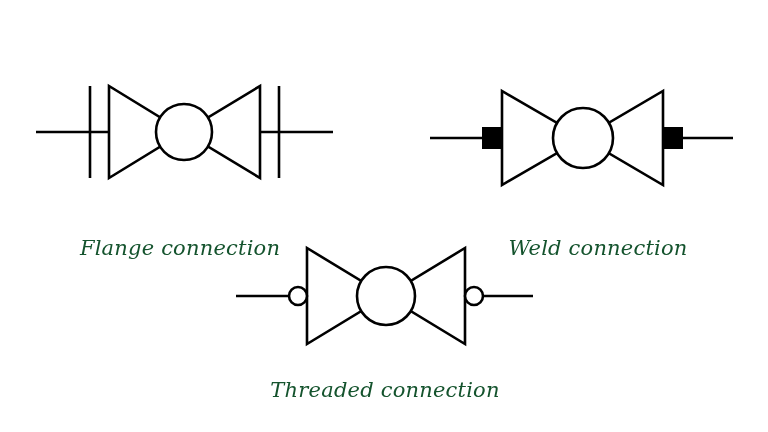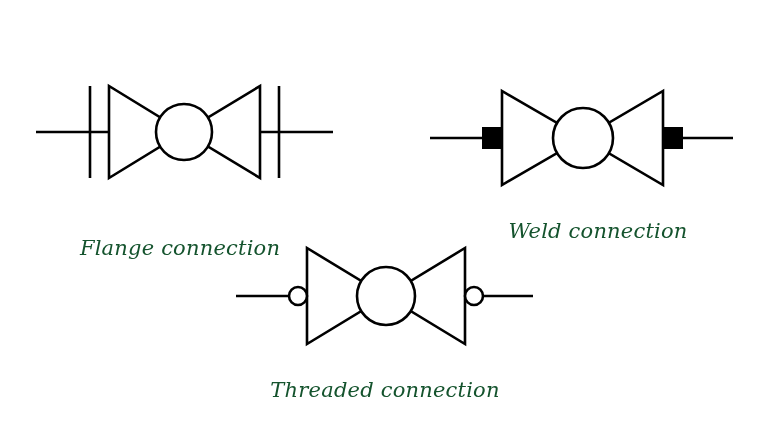--- a/index.html
+++ b/index.html
@@ -30,21 +30,21 @@
     width: 300px;
     text-align: center;
     font-style: italic;
     font-size: 21px;
     line-height: 26px;
     color: #14532d;
     letter-spacing: 0.2px;
     margin-top: 16px;
   }
   .caption-flange   { left: 30px;  top: 219px; }
-  .caption-weld     { left: 448px; top: 202px; text-align: center; }
+  .caption-weld     { left: 448px; top: 219px; text-align: center; }
   .caption-threaded { left: 235px; top: 361px; }
 </style>
 </head>
 <body>
 
 <div class="canvas">
 
   <svg class="symbol-svg svg-flange" width="306" height="108" viewBox="0 0 306 108">
     <line class="pipe" x1="6" y1="54" x2="79" y2="54"></line>
     <line class="pipe" x1="230" y1="54" x2="303" y2="54"></line>

